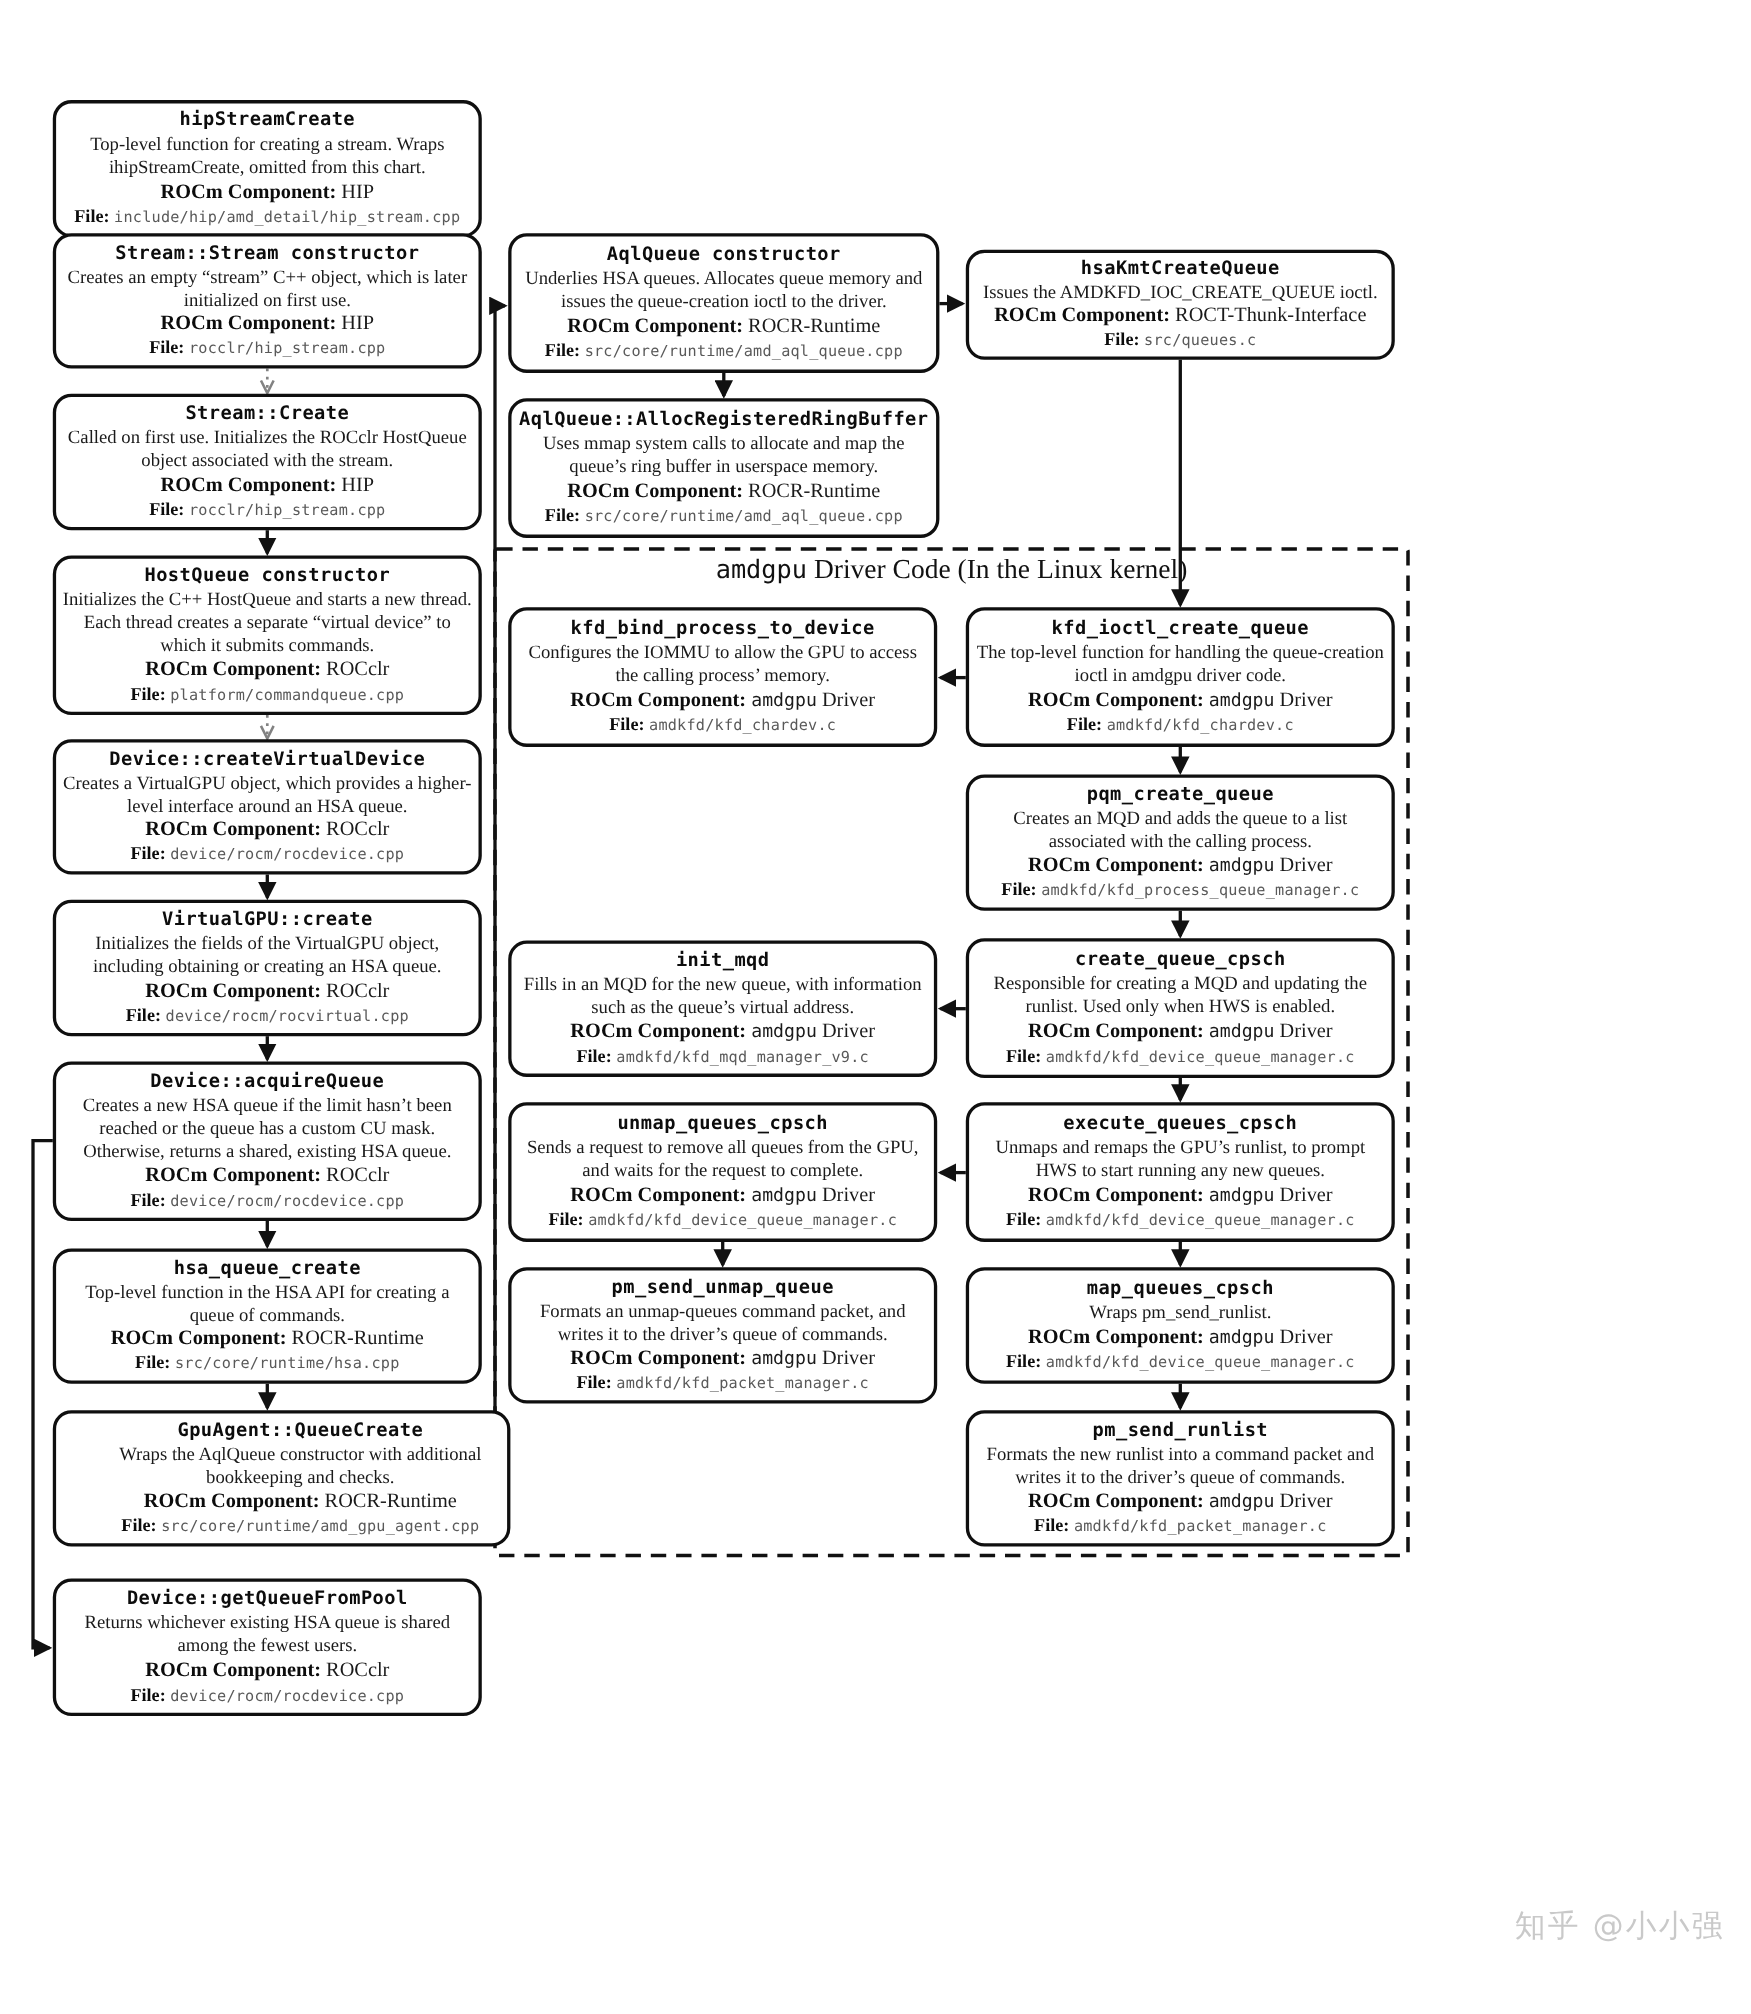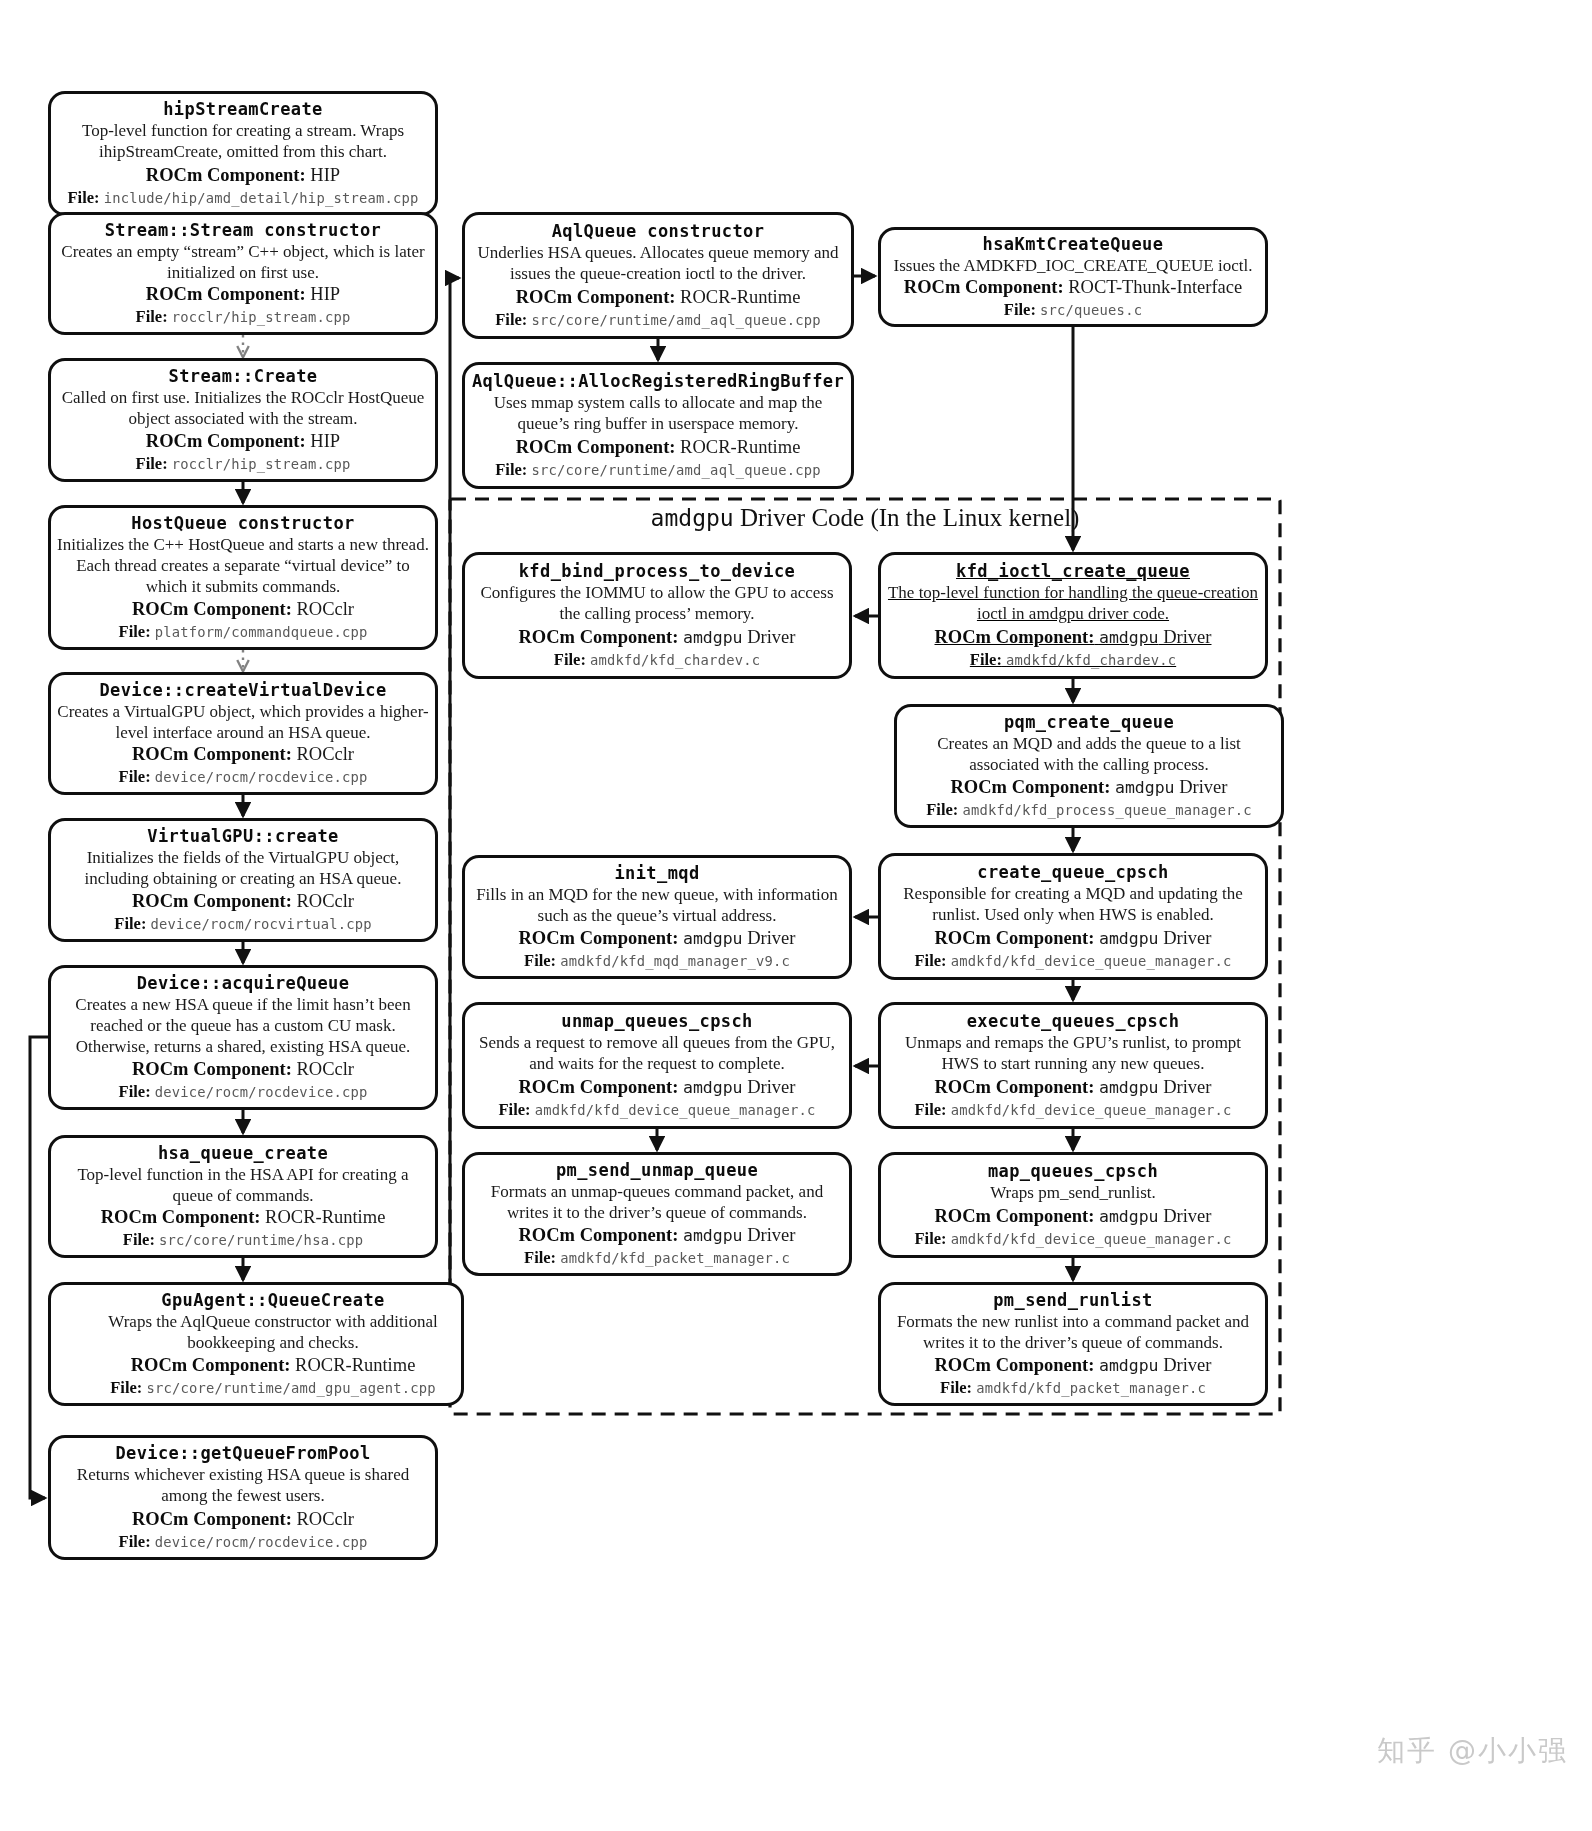--- a/index.html
+++ b/index.html
@@ -187,28 +187,28 @@
       <div class="n-file"><span class="lbl">File:</span> <span class="mono file-path">src/queues.c</span></div>
     </div>
 
     <div class="node" style="left: 462px; top: 552px; width: 390px; height: 127px;">
       <div class="n-title">kfd_bind_process_to_device</div>
       <div class="n-desc">Configures the IOMMU to allow the GPU to access the calling process’ memory.</div>
       <div class="n-comp"><span class="lbl">ROCm Component:</span> <span class="mono comp-mono">amdgpu</span><span> Driver</span></div>
       <div class="n-file"><span class="lbl">File:</span> <span class="mono file-path">amdkfd/kfd_chardev.c</span></div>
     </div>
 
-    <div class="node" style="left: 878px; top: 552px; width: 390px; height: 127px; text-decoration: underline;">
+    <div class="node" style="left: 878px; top: 552px; width: 390px; height: 127px;">
       <div class="n-title">kfd_ioctl_create_queue</div>
       <div class="n-desc">The top-level function for handling the queue-creation ioctl in amdgpu driver code.</div>
       <div class="n-comp"><span class="lbl">ROCm Component:</span> <span class="mono comp-mono">amdgpu</span><span> Driver</span></div>
       <div class="n-file"><span class="lbl">File:</span> <span class="mono file-path">amdkfd/kfd_chardev.c</span></div>
     </div>
 
-    <div class="node" style="left: 878px; top: 704px; width: 390px; height: 124px; margin-left: 16px;">
+    <div class="node" style="left: 878px; top: 704px; width: 390px; height: 124px;">
       <div class="n-title">pqm_create_queue</div>
       <div class="n-desc">Creates an MQD and adds the queue to a list associated with the calling process.</div>
       <div class="n-comp"><span class="lbl">ROCm Component:</span> <span class="mono comp-mono">amdgpu</span><span> Driver</span></div>
       <div class="n-file"><span class="lbl">File:</span> <span class="mono file-path">amdkfd/kfd_process_queue_manager.c</span></div>
     </div>
 
     <div class="node" style="left: 462px; top: 855px; width: 390px; height: 124px;">
       <div class="n-title">init_mqd</div>
       <div class="n-desc">Fills in an MQD for the new queue, with information such as the queue’s virtual address.</div>
       <div class="n-comp"><span class="lbl">ROCm Component:</span> <span class="mono comp-mono">amdgpu</span><span> Driver</span></div>

